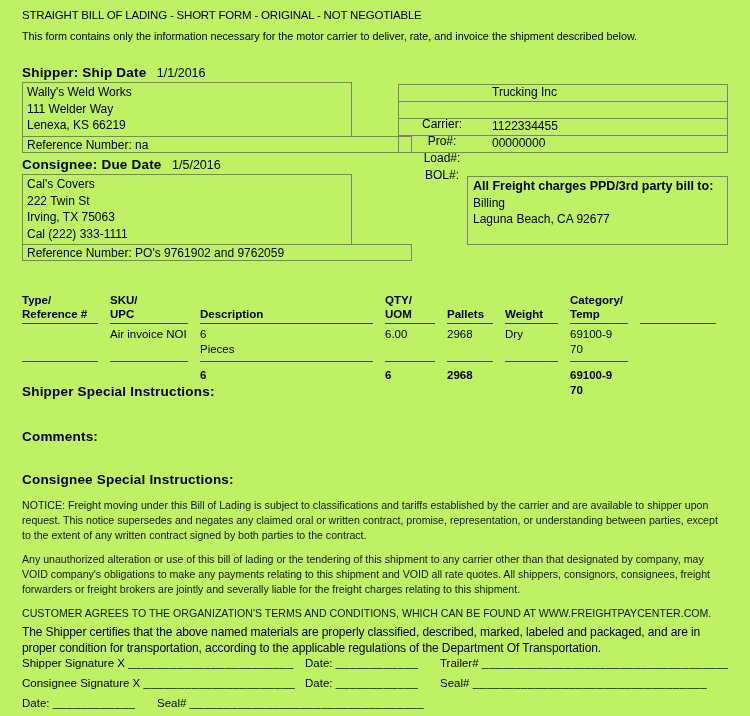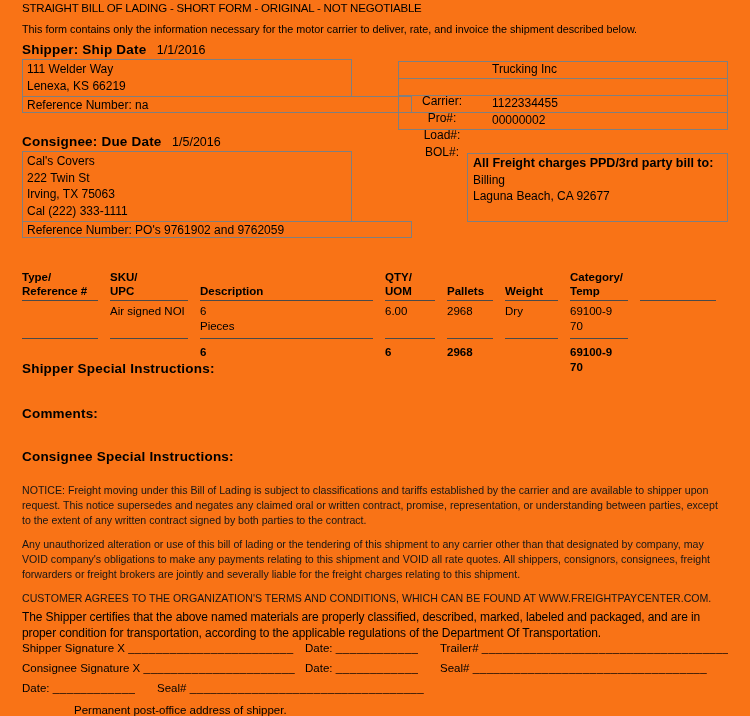--- a/index.html
+++ b/index.html
@@ -1,24 +1,24 @@
 <!DOCTYPE html>
 <html><head>
 <meta charset="utf-8">
 <style>
   html,body{margin:0;padding:0;background:#ffffff;}
   .page{
     width:750px;height:716px;box-sizing:border-box;
-    background:#f97316;color:#000;
+    background:#bef264;color:#000;
     font-family:"Liberation Sans","DejaVu Sans",sans-serif;
-    padding:1px 22px 0 22px;overflow:hidden;position:relative;
+    padding:8px 22px 0 22px;overflow:hidden;position:relative;
   }
   .title{font-size:11.5px;letter-spacing:-0.2px;line-height:14px;white-space:nowrap;}
   .subtitle{font-size:10.8px;line-height:14px;margin-top:7px;white-space:nowrap;}
-  .sec-head{margin-top:4px;line-height:17px;}
+  .sec-head{margin-top:20px;line-height:17px;}
   .sec-head .h{font-weight:bold;font-size:13.5px;letter-spacing:0.2px;}
   .sec-head .hv{font-size:12.5px;margin-left:6px;}
   .cols{display:flex;justify-content:space-between;align-items:flex-start;}
   .leftcol{width:330px;}
   .addr-box{
     box-sizing:border-box;width:330px;border:1px solid #7f7f7f;
     padding:1px 4px 2px 4px;font-size:12px;line-height:16.5px;
   }
   .ref-row{
     box-sizing:border-box;width:390px;border:1px solid #7f7f7f;margin-top:-1px;
@@ -46,21 +46,21 @@
   .td{
     white-space:pre-line;line-height:15px;padding:3px 0 4px 0;
     border-bottom:1px solid #4a4a4a;margin-right:12px;
   }
   .td:last-child{margin-right:16px;}
   .tt{font-weight:bold;white-space:pre-line;line-height:15px;padding-top:6px;margin-right:12px;}
   .big-head{font-weight:bold;font-size:13.5px;letter-spacing:0.2px;line-height:17px;}
   .h-shipper-special{margin-top:-15px;width:420px;}
   .h-consignee-special{margin-top:26px;}
   .h-comments{margin-top:29px;line-height:16px;}
-  .para{font-size:10.6px;line-height:15px;color:#161616;margin-top:18px;}
+  .para{font-size:10.6px;line-height:15px;color:#161616;margin-top:10px;}
   .para + .para{margin-top:9px;}
   .cert{font-size:12px;letter-spacing:-0.1px;line-height:15.5px;margin-top:4px;}
   .sig-row{display:flex;align-items:baseline;height:19px;margin-top:1px;font-size:11.5px;}
   .sig-left{width:283px;white-space:nowrap;overflow:hidden;}
   .sig-mid{width:135px;white-space:nowrap;overflow:hidden;}
   .sig-right{flex:1;white-space:nowrap;overflow:hidden;}
   .sig-line{letter-spacing:0.5px;}
   .footer-note{font-size:11.5px;line-height:15px;margin:2px 0 0 52px;}
 </style>
 </head>
@@ -72,41 +72,42 @@
   <div class="subtitle">This form contains only the information necessary for the motor carrier to deliver, rate, and invoice the shipment described below.</div>
 
   <div class="sec-head">
     <span class="h">Shipper: Ship Date</span>
     <span class="hv">1/1/2016</span>
   </div>
 
   <div class="cols">
     <div class="leftcol">
       <div class="addr-box">
+        <div>Wally's Weld Works</div>
         <div>111 Welder Way</div>
         <div>Lenexa, KS 66219</div>
       </div>
       <div class="ref-row">Reference Number: na</div>
     </div>
     <div class="carrier-table">
       <div class="crow">
         <div class="clabel">Carrier:</div>
         <div class="cvalue">Trucking Inc</div>
       </div>
       <div class="crow">
         <div class="clabel">Pro#:</div>
         <div class="cvalue"></div>
       </div>
       <div class="crow">
         <div class="clabel">Load#:</div>
         <div class="cvalue">1122334455</div>
       </div>
       <div class="crow">
         <div class="clabel">BOL#:</div>
-        <div class="cvalue">00000002</div>
+        <div class="cvalue">00000000</div>
       </div>
     </div>
   </div>
 
   <div class="sec-head" style="margin-top:2px;">
     <span class="h">Consignee: Due Date</span>
     <span class="hv">1/5/2016</span>
   </div>
 
   <div class="cols">
@@ -134,21 +135,21 @@
     <div class="th">Description</div>
     <div class="th">QTY/
 UOM</div>
     <div class="th">Pallets</div>
     <div class="th">Weight</div>
     <div class="th">Category/
 Temp</div>
 
     <div class="td"></div>
     <div class="td"></div>
-    <div class="td">Air signed NOI</div>
+    <div class="td">Air invoice NOI</div>
     <div class="td">6
 Pieces</div>
     <div class="td">6.00</div>
     <div class="td">2968</div>
     <div class="td">Dry</div>
     <div class="td">69100-9
 70</div>
 
     <div class="tt"></div>
     <div class="tt"></div>

